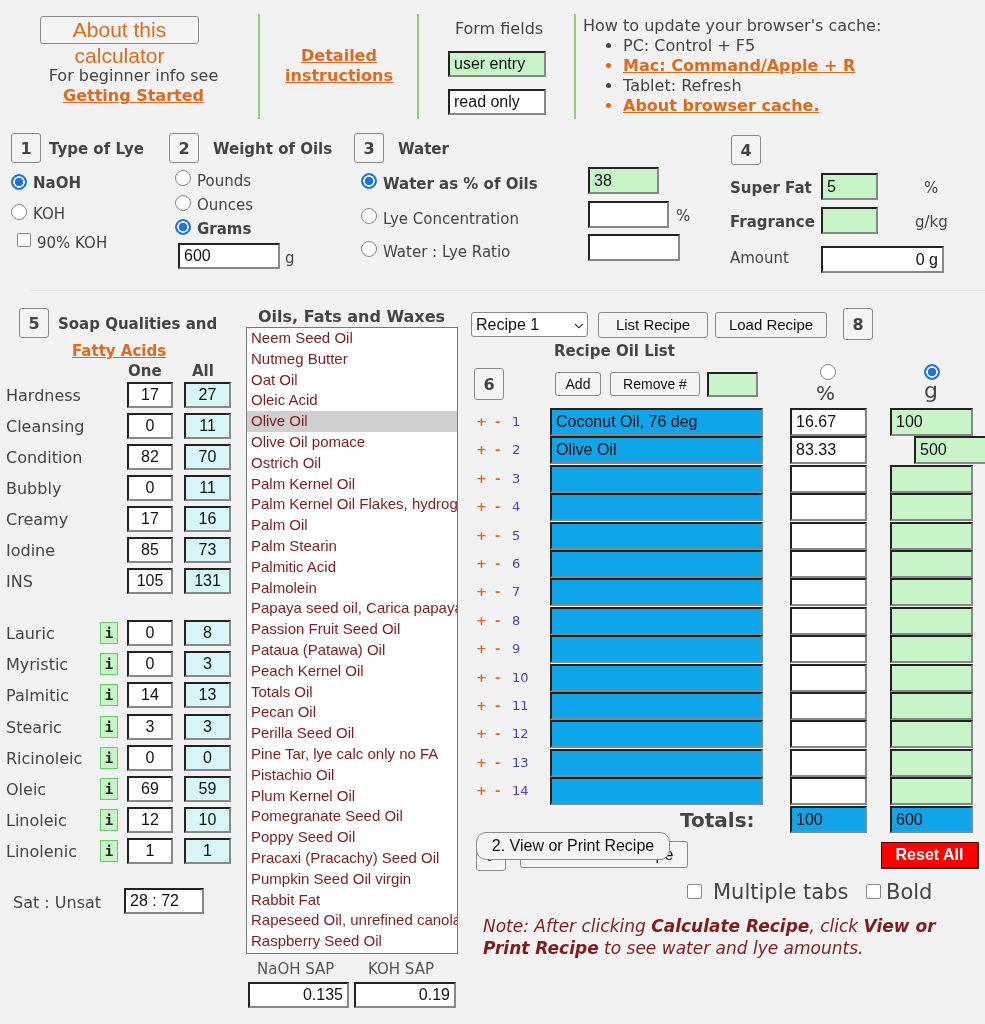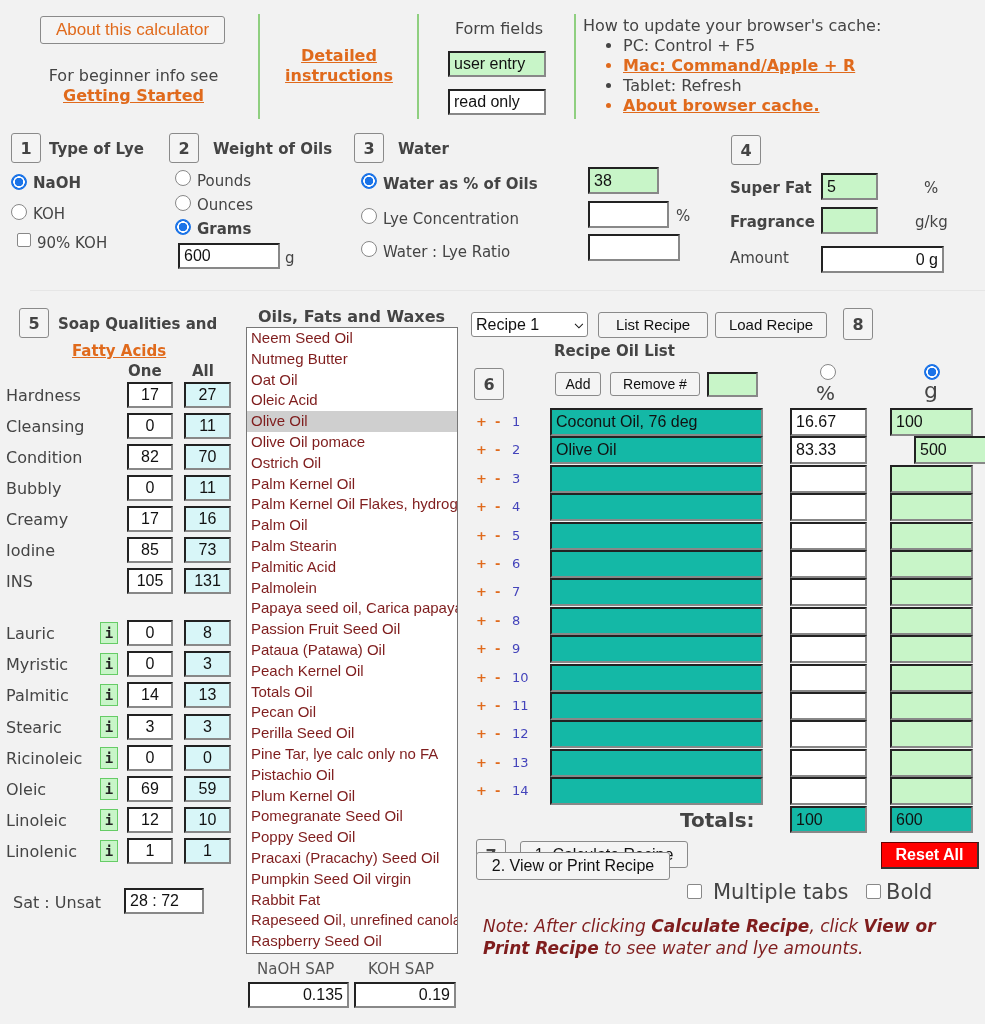--- a/index.html
+++ b/index.html
@@ -39,21 +39,21 @@
   }
   .radio.on { border: 1px solid #1a73e8; background: radial-gradient(circle, #1a73e8 0 4px, #fff 4.5px 5.5px, #1a73e8 6px); }
   .chk { position: absolute; width: 14px; height: 14px; border: 1px solid #888; border-radius: 2px; background: #fff; }
   .field {
     position: absolute; border: 2px solid #222; border-right-color: #888; border-bottom-color: #888;
     background: #fff; font-family: "Liberation Sans", sans-serif; font-size: 16px; color: #111;
     padding: 0 4px; display: flex; align-items: center; overflow: hidden; white-space: nowrap;
   }
   .field.green { background: #c8f5c8; }
   .field.cyan { background: #d8f6f8; }
-  .field.cream { background: #14b8a6; }
+  .field.cream { background: #0ea5e9; }
   .field.right { justify-content: flex-end; }
   .field.center { justify-content: center; }
   .qual-label { position: absolute; left: 6px; font-size: 16px; color: #444; }
   .info-i {
     position: absolute; width: 18px; height: 22px; background: #c8f5c8; border: 1px solid #6c6;
     font-family: "DejaVu Sans Mono", monospace; font-weight: bold; font-size: 14px; color: #222;
     display: flex; align-items: center; justify-content: center; cursor: pointer;
   }
   .oil-list {
     position: absolute; left: 246px; top: 327px; width: 212px; height: 627px;
@@ -72,21 +72,21 @@
   .reset {
     position: absolute; left: 881px; top: 842px; width: 98px; height: 27px;
     background: #ff0000; color: #fff; border: 1px solid #600; border-right: 2px solid #333; border-bottom: 2px solid #333;
     font-family: "Liberation Sans", sans-serif; font-weight: bold; font-size: 16px;
     display: flex; align-items: center; justify-content: center; cursor: pointer;
   }
 </style>
 </head>
 <body>
 
-<div class="btn" style="left:40px;top:16px;width:185px;height:28px;line-height:26px;font-size:17px;color:#e06a1c;">About this calculator</div>
+<div class="btn" style="left:40px;top:16px;width:159px;height:28px;line-height:26px;font-size:21px;color:#e06a1c;">About this calculator</div>
 <div class="abs" style="left:36px;top:66px;width:195px;text-align:center;font-size:16px;color:#444;">For beginner info see</div>
 <div class="abs orange-link" style="left:36px;top:86px;width:195px;text-align:center;font-size:16px;">Getting Started</div>
 
 <div class="vsep" style="left:258px;top:14px;height:105px;"></div>
 
 <div class="abs orange-link" style="left:272px;top:46px;width:134px;text-align:center;font-size:16px;line-height:20px;">Detailed instructions</div>
 
 <div class="vsep" style="left:417px;top:14px;height:105px;"></div>
 
 <div class="abs" style="left:440px;top:19px;width:118px;text-align:center;font-size:16px;">Form fields</div>
@@ -347,21 +347,21 @@
     <div class="field green" style="left:890px;top:777.2px;width:83px;height:28px;"></div>
   </div>
 
 <div class="abs" style="left:680px;top:808px;font-size:20px;font-weight:bold;color:#444;">Totals:</div>
 <div class="field cream" style="left:790px;top:806px;width:77px;height:27px;">100</div>
 <div class="field cream" style="left:890px;top:806px;width:83px;height:27px;">600</div>
 
 <div class="stepbox" style="left:476px;top:839px;height:32px;">7</div>
 <div class="btn" style="left:520px;top:841px;width:168px;height:27px;line-height:25px;font-size:16px;">1. Calculate Recipe</div>
 <div class="reset">Reset All</div>
-<div class="btn" style="left:476px;top:852px;width:194px;height:28px;line-height:26px;font-size:16px;">2. View or Print Recipe</div>
+<div class="btn" style="left:476px;top:832px;width:194px;height:28px;line-height:26px;font-size:16px;border-radius:10px;">2. View or Print Recipe</div>
 <div class="chk" style="left:687px;top:884px;width:15px;height:15px;"></div>
 <div class="lbl" style="left:713px;top:880px;font-size:21px;">Multiple tabs</div>
 <div class="chk" style="left:866px;top:884px;width:15px;height:15px;"></div>
 <div class="lbl" style="left:886px;top:880px;font-size:21px;">Bold</div>
 
 <div class="abs" style="left:483px;top:915px;width:490px;font-size:17px;line-height:22px;color:#7f1d1d;font-style:italic;">
   <span>Note: After clicking </span><b>Calculate Recipe</b><span>, click </span><b>View or Print Recipe</b><span> to see water and lye amounts.</span>
 </div>
 
 </body></html>

